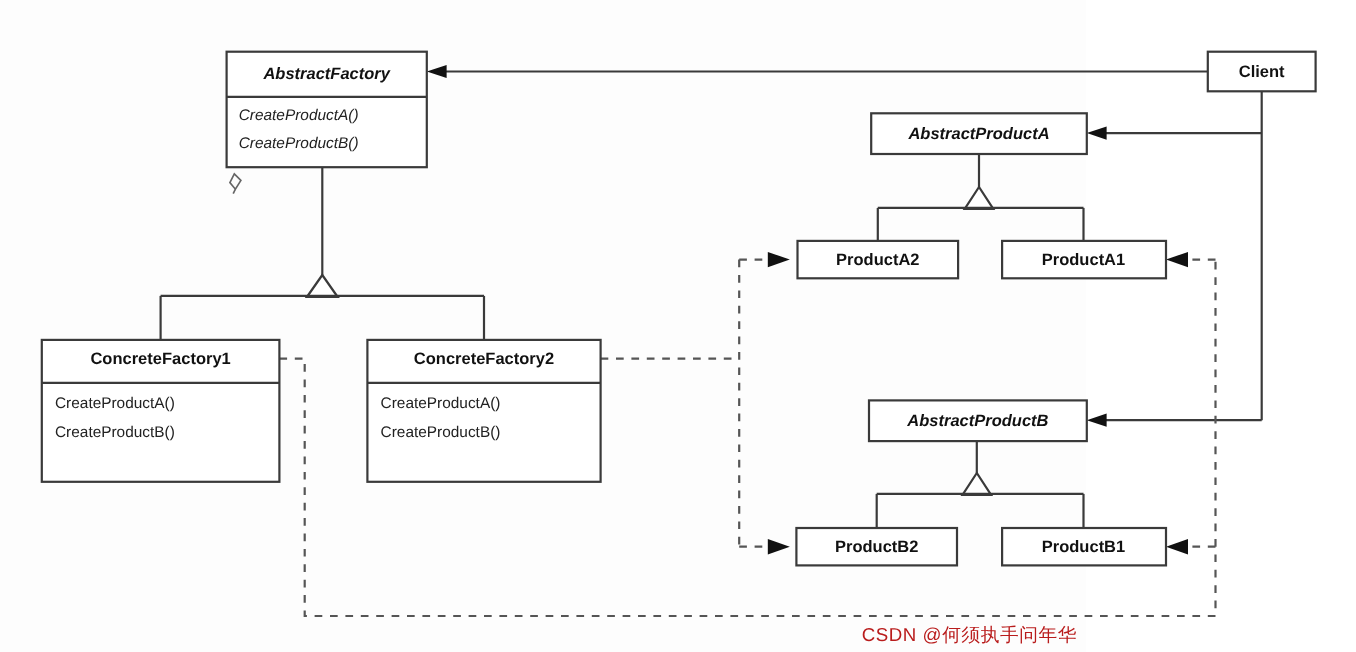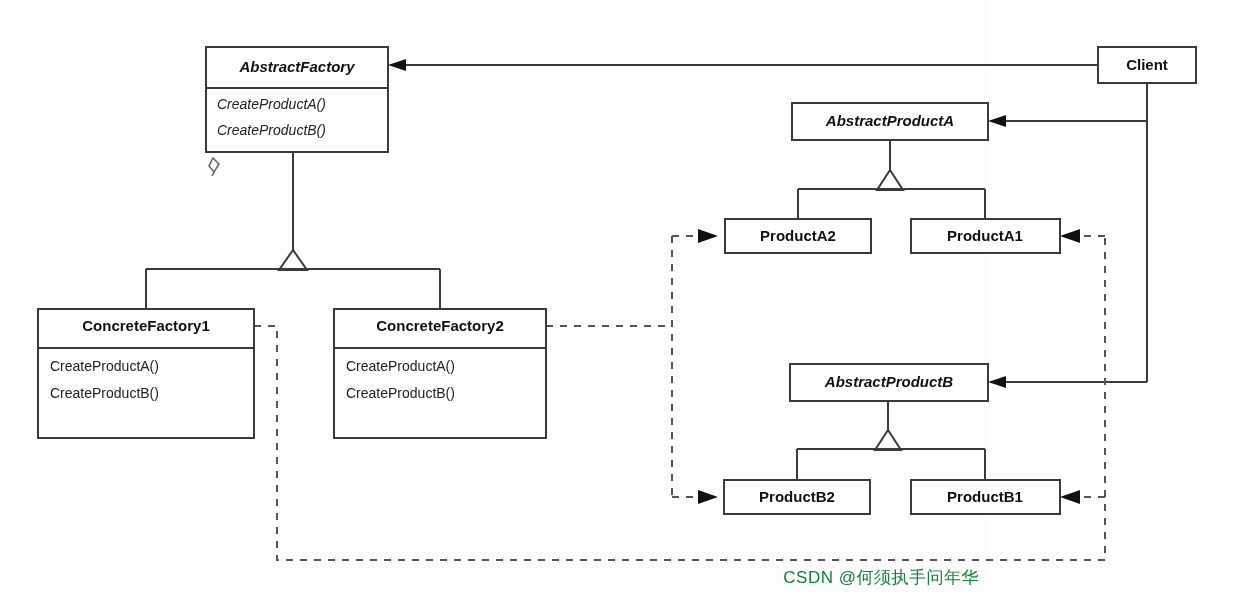--- a/index.html
+++ b/index.html
@@ -73,21 +73,21 @@
   .arrow-solid-head {
     fill: #111111;
     stroke: none;
   }
   .watermark {
     position: absolute;
     right: 8px;
     bottom: 4px;
     font-family: "Liberation Sans", sans-serif;
     font-size: 17px;
-    color: #15803d;
+    color: #b91c1c;
     white-space: nowrap;
     letter-spacing: 0.5px;
   }
   .pencil-mark {
     fill: none;
     stroke: #666666;
     stroke-width: 1.5;
   }
 </style>
 </head>

